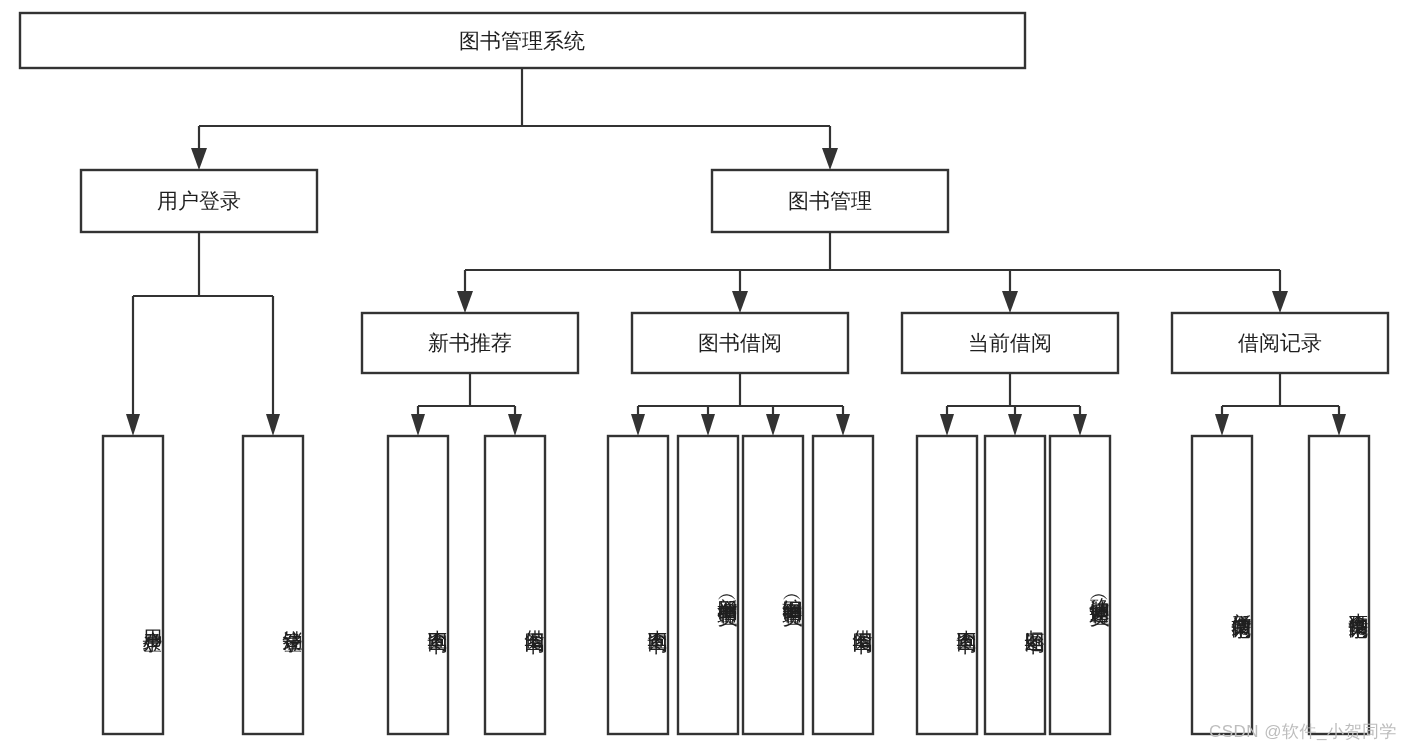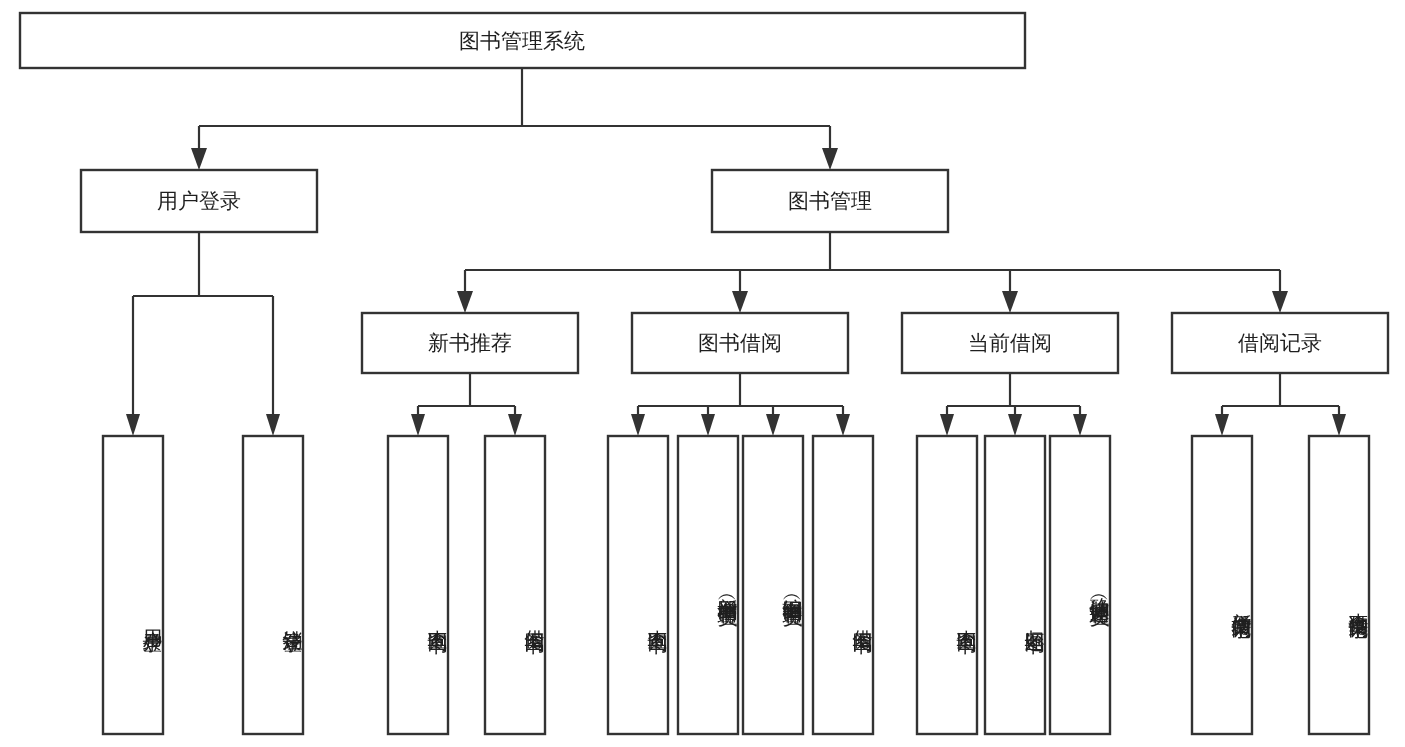--- a/index.html
+++ b/index.html
@@ -221,14 +221,15 @@
   <div class="node-label-v" style="left:743px; top:444px; width:60px; height:290px;">编辑图书（管理员）</div>
   <div class="node-label-v" style="left:813px; top:500px; width:60px; height:234px;">借阅图书</div>
 
   <div class="node-label-v" style="left:917px; top:500px; width:60px; height:234px;">查询图书</div>
   <div class="node-label-v" style="left:985px; top:500px; width:60px; height:234px;">归还图书</div>
   <div class="node-label-v" style="left:1050px; top:444px; width:60px; height:290px;">确认归还（管理员）</div>
 
   <div class="node-label-v" style="left:1192px; top:468px; width:60px; height:266px;">新增借阅记录</div>
   <div class="node-label-v" style="left:1309px; top:468px; width:60px; height:266px;">查询借阅记录</div>
 
+  <div id="watermark">CSDN @软件_小贺同学</div>
 
 </div>
 
 </body></html>

